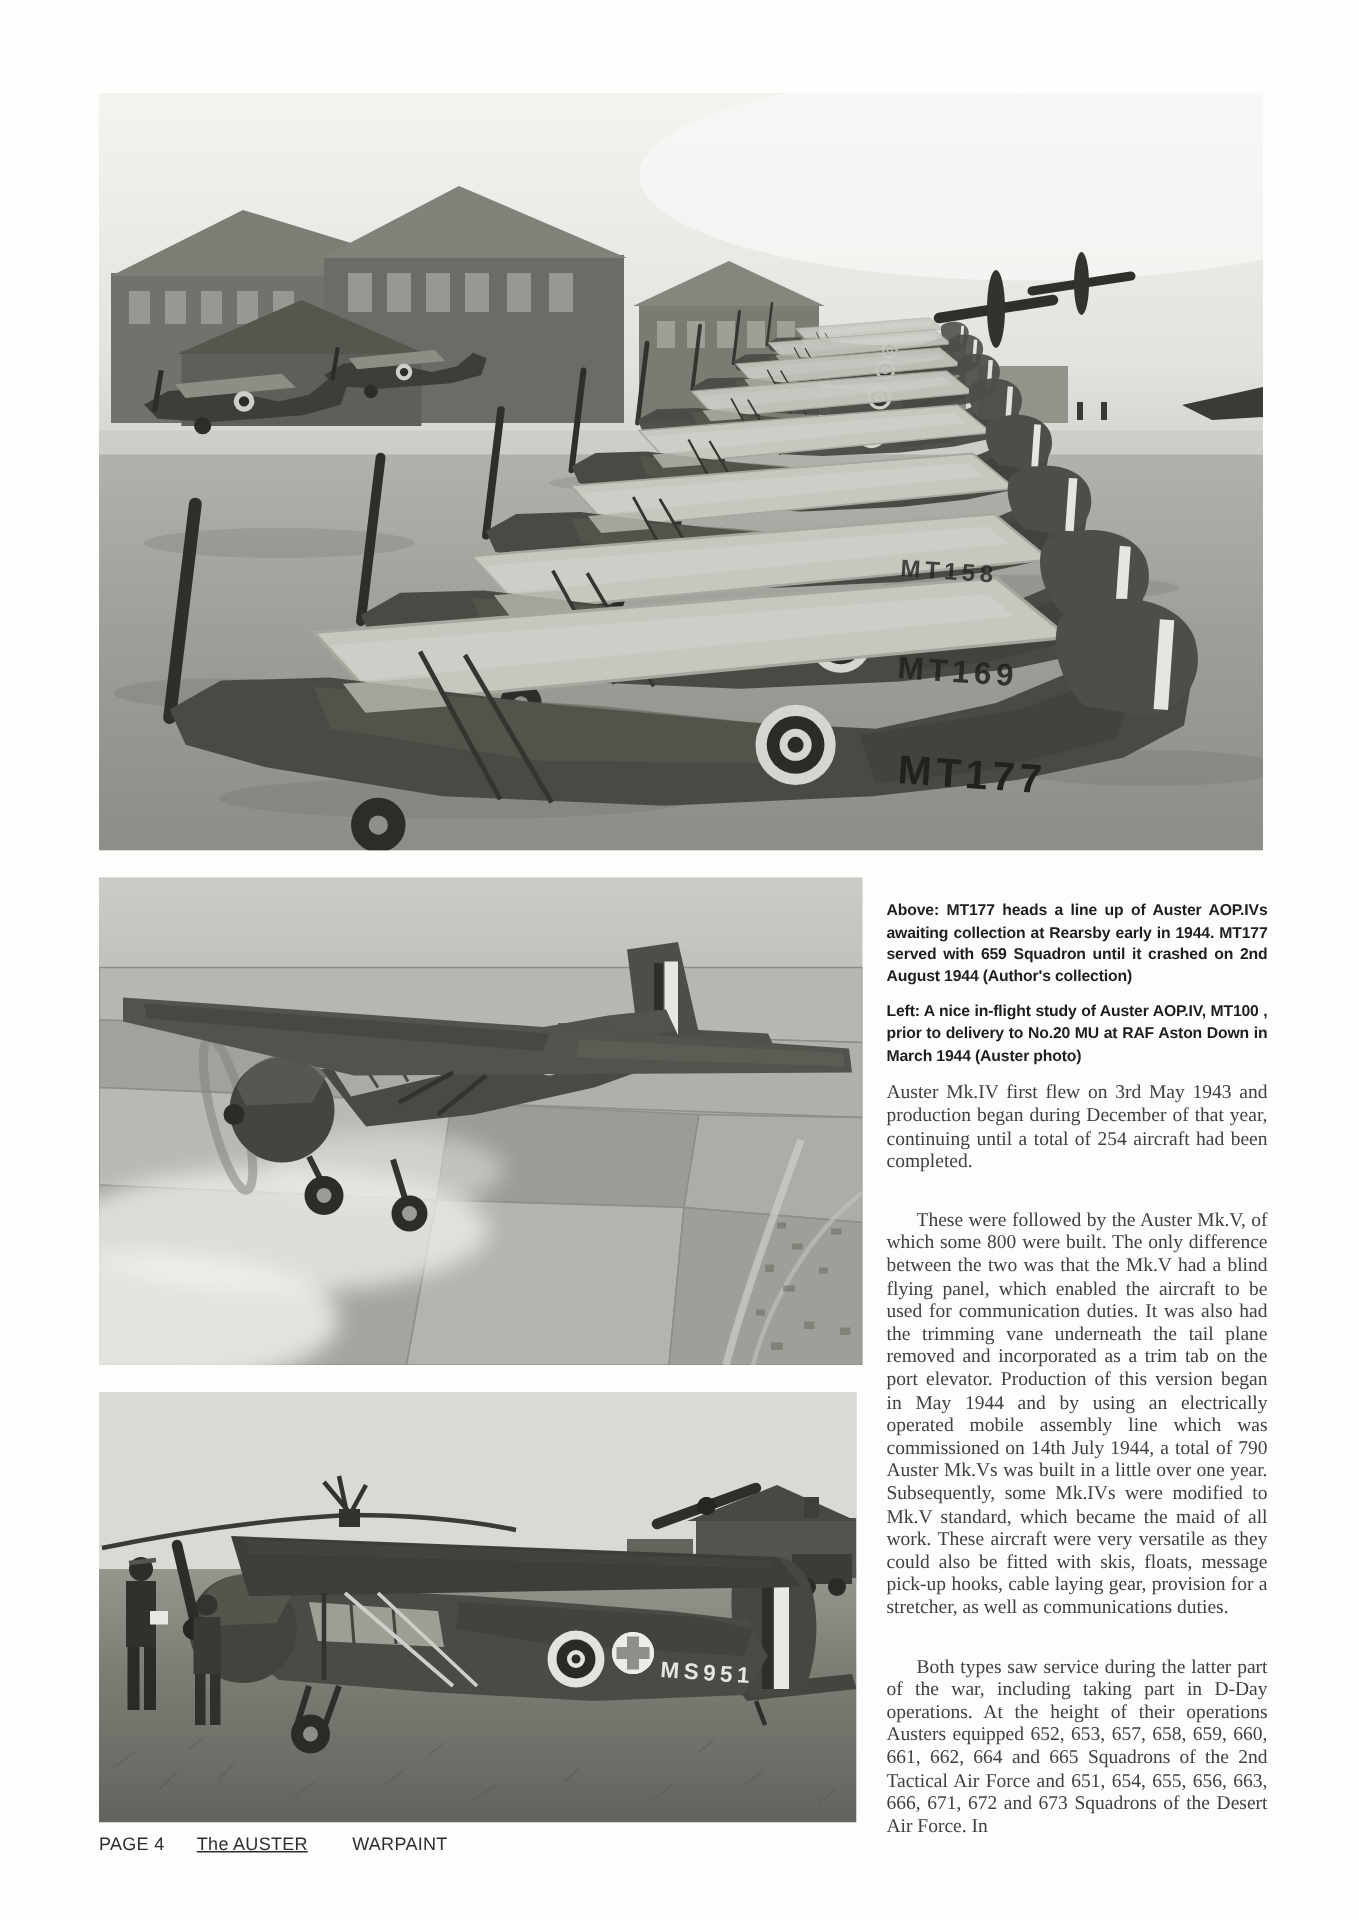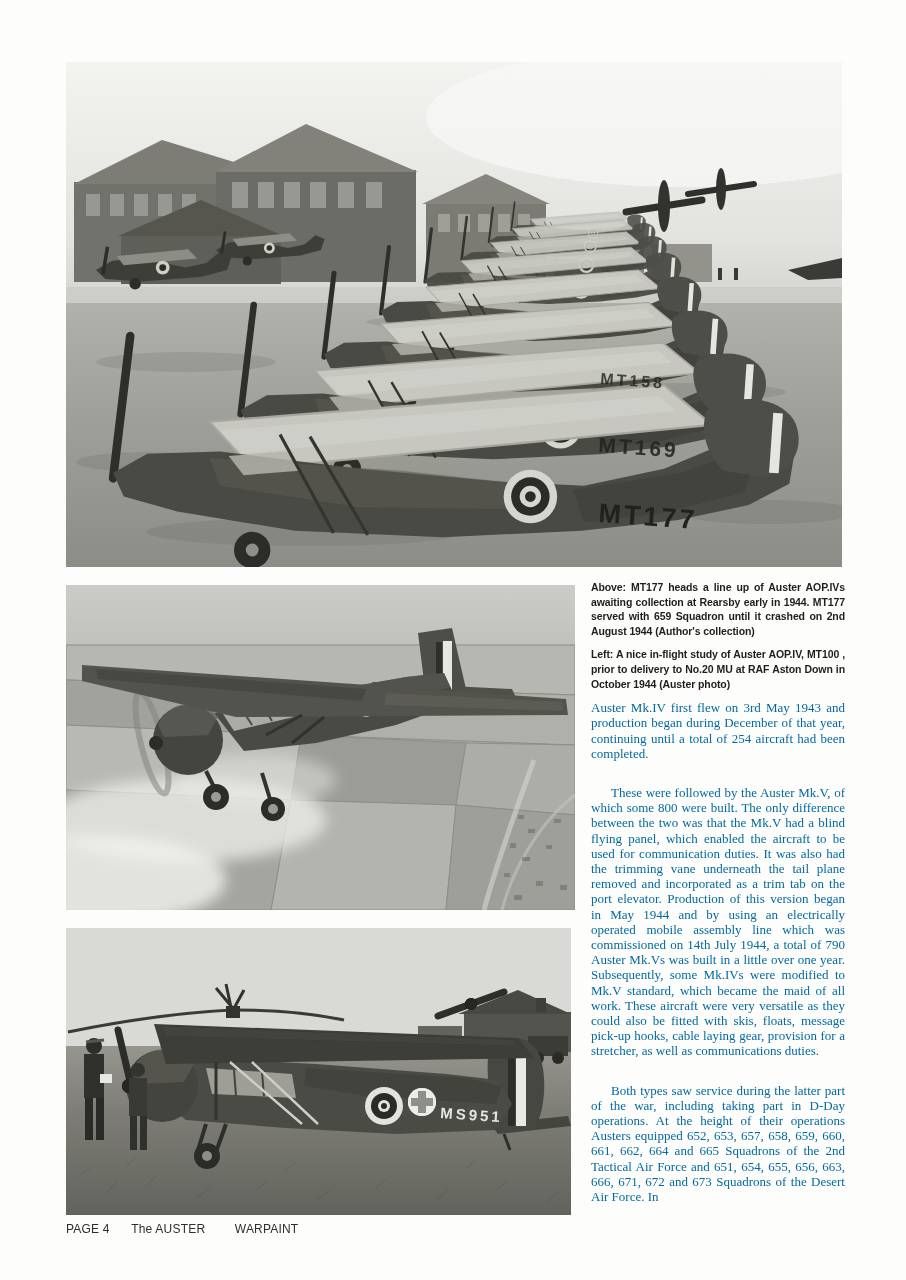--- a/index.html
+++ b/index.html
@@ -6,43 +6,43 @@
   .page{
     position:relative;width:906px;height:1280px;background:#fdfdfc;
     font-family:"Liberation Sans",sans-serif;overflow:hidden;
   }
   .photo{position:absolute;overflow:hidden;background:#c9c9c5;}
   .photo svg{display:block;}
   #photo-lineup{left:66px;top:62px;width:776px;height:505px;}
   #photo-inflight{left:66px;top:585px;width:509px;height:325px;}
   #photo-casevac{left:66px;top:928px;width:505px;height:287px;}
   .text-column{
-    position:absolute;left:591px;top:580px;width:254px;
+    position:absolute;left:591px;top:600px;width:254px;
     color:#1b1b19;
   }
   .caption{
     font-family:"Liberation Sans",sans-serif;
     font-weight:bold;font-size:10.5px;line-height:14.6px;
     text-align:justify;letter-spacing:-0.1px;
     margin:0 0 9px 0;color:#1e1e1c;
   }
   .body-text{
     font-family:"Liberation Serif",serif;
     font-size:13px;line-height:15.2px;text-align:justify;
-    color:#0369a1;
+    color:#404040;
   }
   .body-text p{margin:0;}
   .body-text p.indent{text-indent:20px;margin-top:24px;}
   .footer{
     position:absolute;left:66px;top:1222px;width:700px;
     font-size:12px;color:#2e2e2c;letter-spacing:0.2px;
   }
   .footer span{display:inline-block;}
   .footer .gap-s{margin-right:18px;}
-  .footer .gap-m{margin-right:26px;}
+  .footer .gap-m{margin-right:26px;text-decoration:underline;}
   .serial{
     font-family:"Liberation Sans",sans-serif;font-weight:bold;
     letter-spacing:3px;
   }
 </style>
 </head>
 <body>
 
 <div class="page">
 
@@ -371,21 +371,21 @@
         <circle cx="72" cy="142" r="7" fill="#34342f"></circle>
         <rect x="63" y="150" width="18" height="38" fill="#3a3a35"></rect>
         <rect x="64" y="188" width="7" height="34" fill="#30302c"></rect>
         <rect x="74" y="188" width="7" height="34" fill="#30302c"></rect>
       </g>
     </svg>
   </div>
 
   <div class="text-column">
     <p class="caption">Above: MT177 heads a line up of Auster AOP.IVs awaiting collection at Rearsby early in 1944. MT177 served with 659 Squadron until it crashed on 2nd August 1944 (Author's collection)</p>
-    <p class="caption">Left: A nice in-flight study of Auster AOP.IV, MT100 , prior to delivery to No.20 MU at RAF Aston Down in October 1944 (Auster photo)</p>
+    <p class="caption">Left: A nice in-flight study of Auster AOP.IV, MT100 , prior to delivery to No.20 MU at RAF Aston Down in March 1944 (Auster photo)</p>
     <div class="body-text">
       <p>Auster Mk.IV first flew on 3rd May 1943 and production began during December of that year, continuing until a total of 254 aircraft had been completed.</p>
       <p class="indent">These were followed by the Auster Mk.V, of which some 800 were built. The only difference between the two was that the Mk.V had a blind flying panel, which enabled the aircraft to be used for communication duties. It was also had the trimming vane underneath the tail plane removed and incorporated as a trim tab on the port elevator. Production of this version began in May 1944 and by using an electrically operated mobile assembly line which was commissioned on 14th July 1944, a total of 790 Auster Mk.Vs was built in a little over one year. Subsequently, some Mk.IVs were modified to Mk.V standard, which became the maid of all work. These aircraft were very versatile as they could also be fitted with skis, floats, message pick-up hooks, cable laying gear, provision for a stretcher, as well as communications duties.</p>
       <p class="indent">Both types saw service during the latter part of the war, including taking part in D-Day operations. At the height of their operations Austers equipped 652, 653, 657, 658, 659, 660, 661, 662, 664 and 665 Squadrons of the 2nd Tactical Air Force and 651, 654, 655, 656, 663, 666, 671, 672 and 673 Squadrons of the Desert Air Force.  In</p>
     </div>
   </div>
 
   <div class="footer">
     <span class="gap-s">PAGE 4</span>
     <span class="gap-m">The AUSTER</span>

